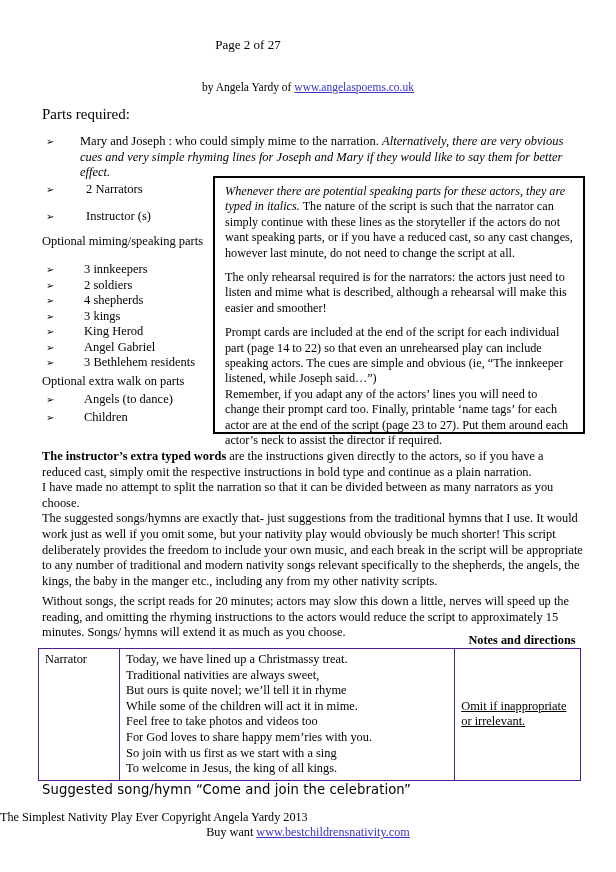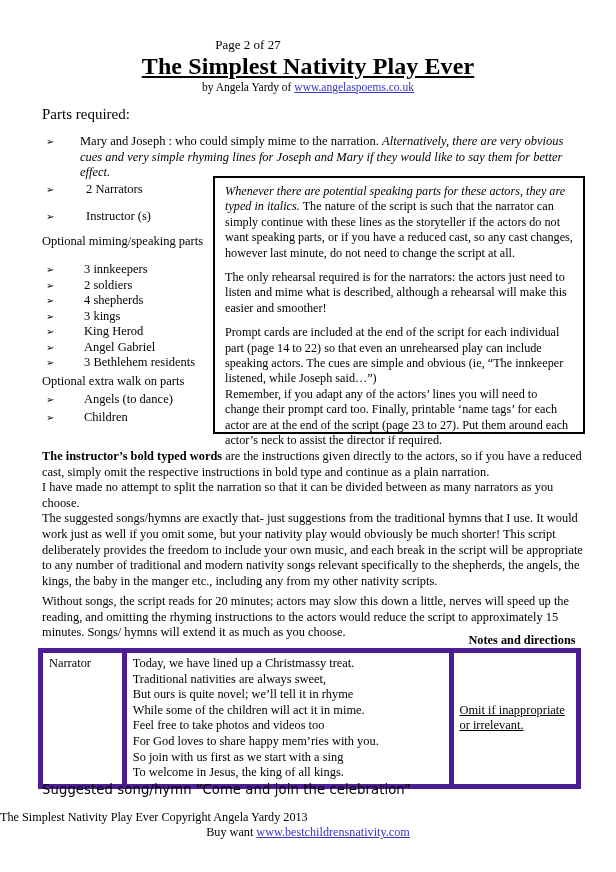--- a/index.html
+++ b/index.html
@@ -181,21 +181,21 @@
   }
   .script-table {
     position: absolute;
     top: 648px;
     left: 38px;
     width: 543px;
     border-collapse: collapse;
     font-size: 12.4px;
   }
   .script-table td {
-    border: 5px solid #4c1d95;
+    border: 1px solid #4c1d95;
     vertical-align: top;
     padding: 3px 5px 3px 6px;
     line-height: 15.6px;
   }
   .col-speaker { width: 72px; }
   .col-lines   { width: 352px; }
   .col-notes   { width: 119px; text-decoration: underline; }
   .col-notes.mid { vertical-align: middle; }
   .line-row { display: block; }
 
@@ -227,21 +227,20 @@
     font-size: 12.2px;
     line-height: 15px;
   }
 </style>
 </head>
 <body>
 
 <div class="page">
 
   <div class="page-number">Page 2 of 27</div>
-  <div class="doc-title"><span class="u">The Simplest Nativity Play Ever</span></div>
   <div class="byline"><span>by Angela Yardy of </span><a class="link" href="#">www.angelaspoems.co.uk</a></div>
 
   <div class="parts-required">Parts required:</div>
 
   <div class="mary-block">
     <div class="bullet-row">
       <span class="bullet-mark">➢</span>
       <span class="bullet-text"><span>Mary and Joseph : who could simply mime to the narration.  </span><span class="it">Alternatively, there are very obvious cues and very simple rhyming lines for Joseph and Mary if they would like to say them for better effect.</span></span>
     </div>
   </div>
@@ -302,21 +301,21 @@
   </div>
 
   <div class="callout">
     <p><span class="it">Whenever there are potential speaking parts for these actors, they are typed in italics.</span><span>  The nature of the script is such that the narrator can simply continue with these lines as the storyteller if the actors do not want speaking parts, or if you have a reduced cast, so any cast changes, however last minute, do not need to change the script at all.</span></p>
     <p>The only rehearsal required is for the narrators: the actors just need to listen and mime what is described, although a rehearsal will make this easier and smoother!</p>
     <p class="tight">Prompt cards are included at the end of the script for each individual part (page 14 to 22) so that even an unrehearsed play can include speaking actors.  The cues are simple and obvious (ie, “The innkeeper listened, while Joseph said…”)</p>
     <p class="tight">Remember, if you adapt any of the actors’ lines you will need to change their prompt card too.  Finally, printable ‘name tags’ for each actor are at the end of the script (page 23 to 27).  Put them around each actor’s neck to assist the director if required.</p>
   </div>
 
   <div class="body-text body-1">
-    <p><span class="bold">The instructor’s bold typed words</span><span> are the instructions given directly to the actors, so if you have a reduced cast, simply omit the respective instructions in bold type and continue as a plain narration.</span></p>
+    <p><span class="bold">The instructor’s extra typed words</span><span> are the instructions given directly to the actors, so if you have a reduced cast, simply omit the respective instructions in bold type and continue as a plain narration.</span></p>
     <p>I have made no attempt to split the narration so that it can be divided between as many narrators as you choose.</p>
     <p>The suggested songs/hymns are exactly that- just suggestions from the traditional hymns that I use.  It would work just as well if you omit some, but your nativity play would obviously be much shorter!  This script deliberately provides the freedom to include your own music, and each break in the script will be appropriate to any number of traditional and modern nativity songs relevant specifically to the shepherds, the angels, the kings, the baby in the manger etc., including any from my other nativity scripts.</p>
   </div>
 
   <div class="body-text body-2">
     <p>Without songs, the script reads for 20 minutes; actors may slow this down a little, nerves will speed up the reading, and omitting the rhyming instructions to the actors would reduce the script to approximately 15 minutes.  Songs/ hymns will extend it as much as you choose.</p>
   </div>
 
   <div class="notes-header">Notes and directions</div>
 

